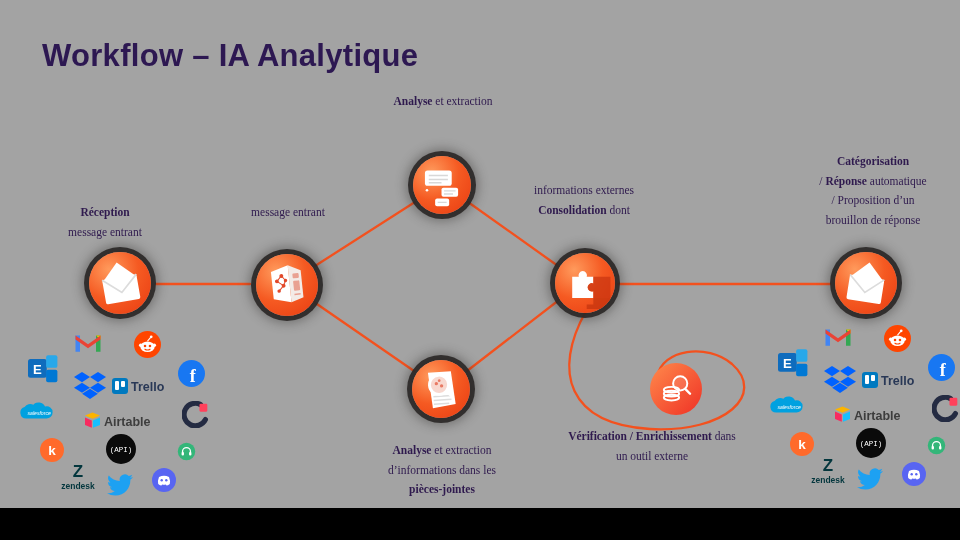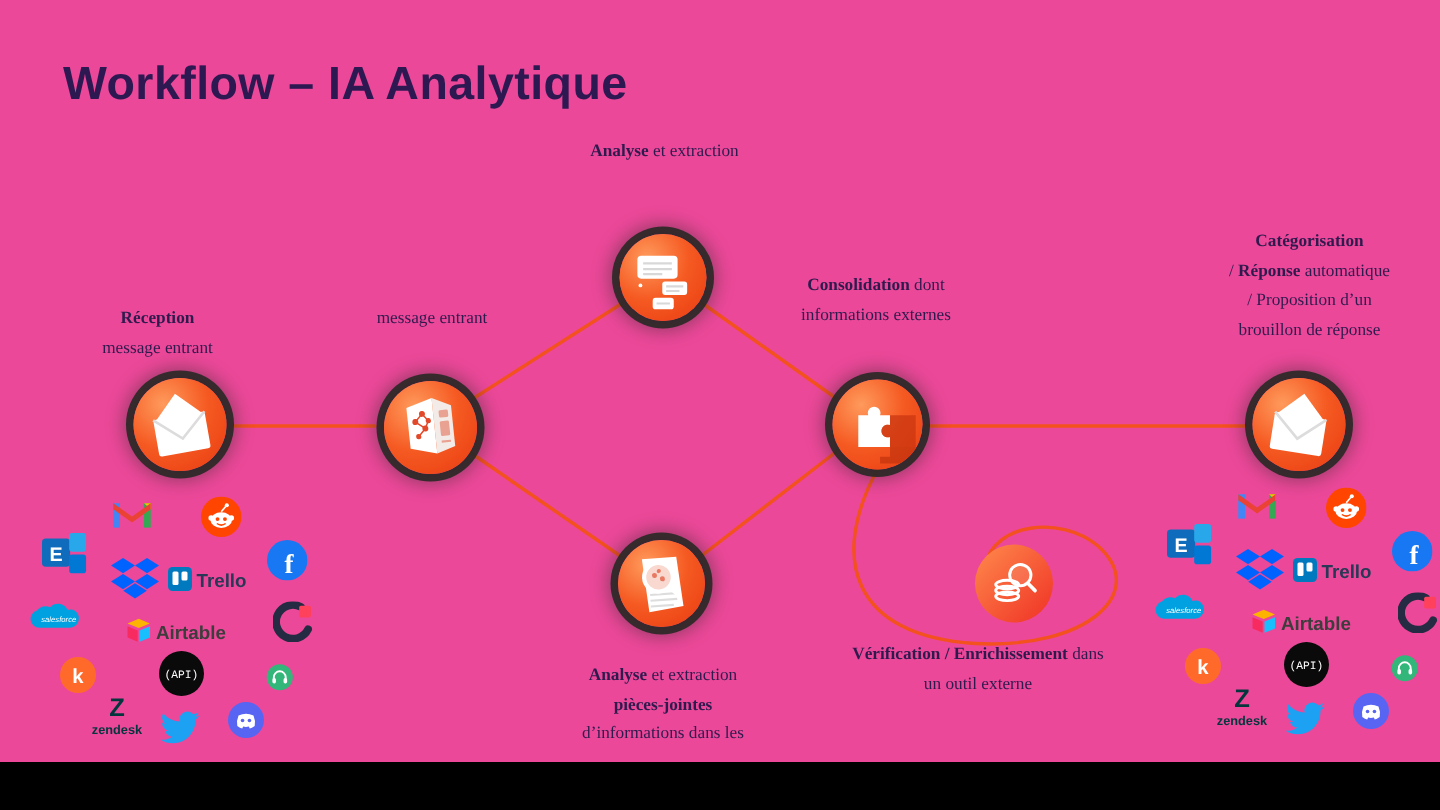--- a/index.html
+++ b/index.html
@@ -1,16 +1,16 @@
 <!DOCTYPE html>
 <html><head>
 <meta charset="utf-8">
 <style>
   html,body{margin:0;padding:0;background:#fff;}
-  .stage{position:relative;width:960px;height:540px;background:#ec4899;overflow:hidden;
+  .stage{position:relative;width:960px;height:540px;background:#a3a3a3;overflow:hidden;
          font-family:"Liberation Sans",sans-serif;}
   .page-title{position:absolute;left:42px;top:38px;font-size:31px;font-weight:800;
               color:#2d1852;letter-spacing:.3px;}
   .step-label{position:absolute;text-align:center;font-size:11.5px;line-height:19.5px;
               color:#2f1a4e;font-weight:500;font-family:Liberation Serif, serif;}
   .step-label b{font-weight:800;}
   .wires{position:absolute;left:0;top:0;}
   .node{position:absolute;border-radius:50%;
         background:radial-gradient(circle at 32% 28%, #ff9a5c 0%, #f55a22 48%, #e83a10 100%);
         box-shadow:0 0 0 5px rgba(43,40,39,.92), 0 0 11px 7px rgba(43,40,39,.42);
@@ -51,35 +51,35 @@
 
   <div class="step-label" style="left:208px;top:203px;width:160px">
     <div>message entrant</div>
   </div>
 
   <div class="step-label" style="left:353px;top:92px;width:180px">
     <div><b>Analyse</b> et extraction</div>
   </div>
 
   <div class="step-label" style="left:504px;top:181px;width:160px">
+    <div>informations externes</div>
     <div><b>Consolidation</b> dont</div>
-    <div>informations externes</div>
   </div>
 
   <div class="step-label" style="left:783px;top:152px;width:180px">
     <div><b>Catégorisation</b></div>
     <div>/ <b>Réponse</b> automatique</div>
     <div>/ Proposition d’un</div>
     <div>brouillon de réponse</div>
   </div>
 
   <div class="step-label" style="left:352px;top:441px;width:180px">
     <div><b>Analyse</b> et extraction</div>
+    <div>d’informations dans les</div>
     <div><b>pièces-jointes</b></div>
-    <div>d’informations dans les</div>
   </div>
 
   <div class="step-label" style="left:532px;top:427px;width:240px">
     <div><b>Vérification / Enrichissement</b> dans</div>
     <div>un outil externe</div>
   </div>
 
   <div class="node" style="left:89px;top:252px;width:62px;height:62px">
     <svg viewBox="0 0 44 44">
       <g transform="rotate(-10 22 22)">

